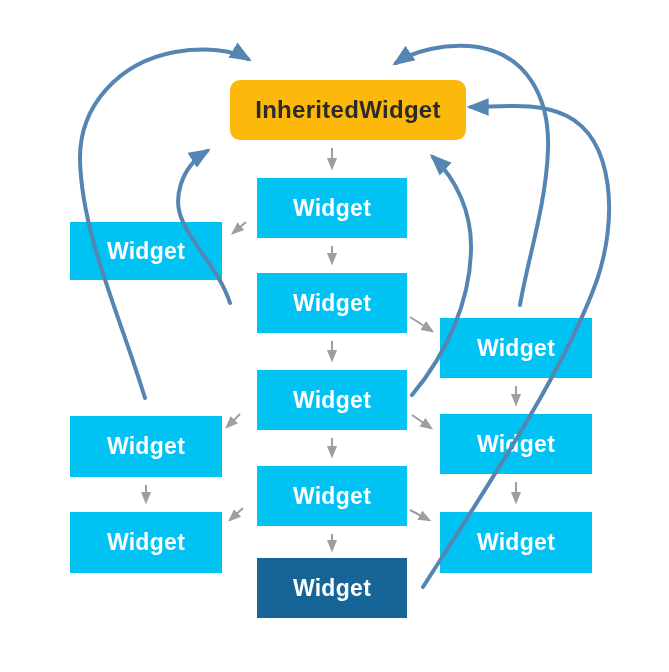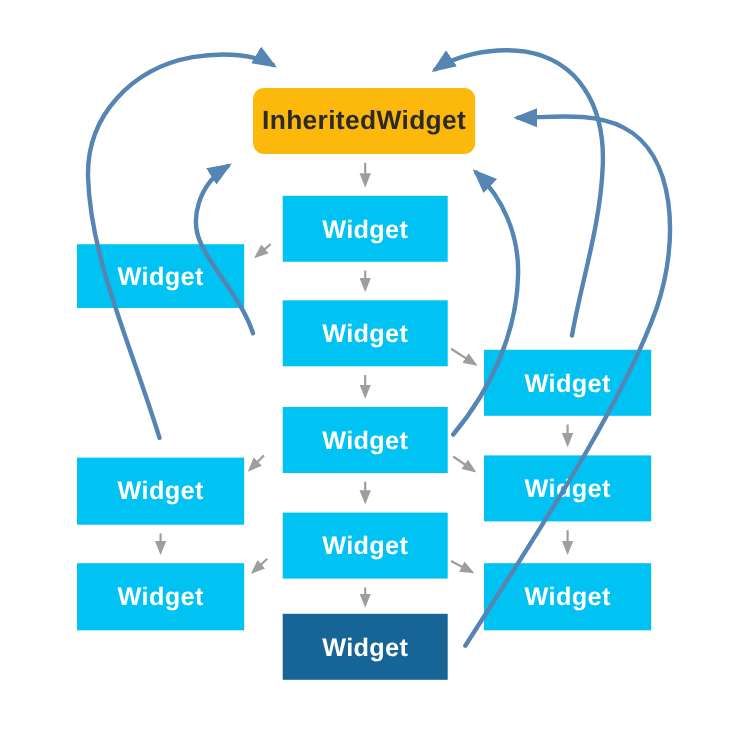--- a/index.html
+++ b/index.html
@@ -11,21 +11,21 @@
   .node{
     position:absolute;display:flex;align-items:center;justify-content:center;
     font-weight:bold;letter-spacing:.3px;box-sizing:border-box;
   }
   .node.cyan{background:#00C2F3;color:#ffffff;font-size:23px;}
   .node.dark{background:#176496;color:#ffffff;font-size:23px;}
   .node.root{
     background:#FCB90B;color:#2b2b2b;font-size:24px;border-radius:10px;
   }
   
-  .n-root   {left:230px;top:80px;width:202px;height:60px;}
+  .n-root   {left:230px;top:80px;width:236px;height:60px;}
   .n-c0     {left:257px;top:178px;width:150px;height:60px;}
   .n-c1     {left:257px;top:273px;width:150px;height:60px;}
   .n-c2     {left:257px;top:370px;width:150px;height:60px;}
   .n-c3     {left:257px;top:466px;width:150px;height:60px;}
   .n-leaf   {left:257px;top:558px;width:150px;height:60px;}
   
   .n-lt     {left:70px;top:222px;width:152px;height:58px;}
   .n-l0     {left:70px;top:416px;width:152px;height:61px;}
   .n-l1     {left:70px;top:512px;width:152px;height:61px;}
   

